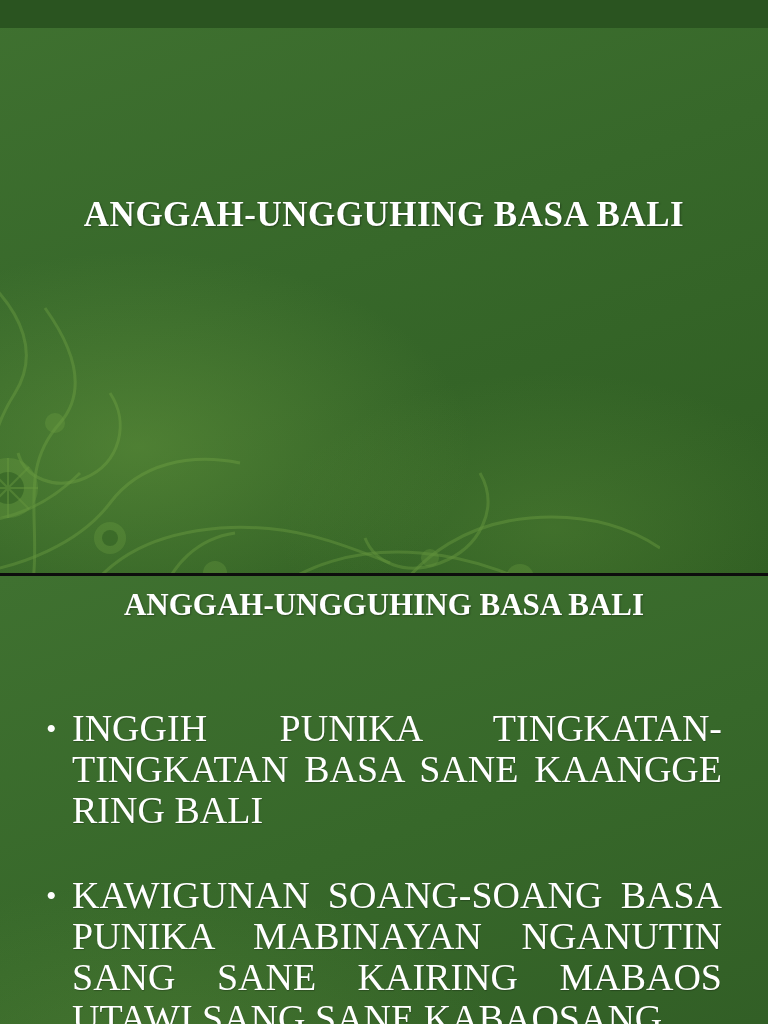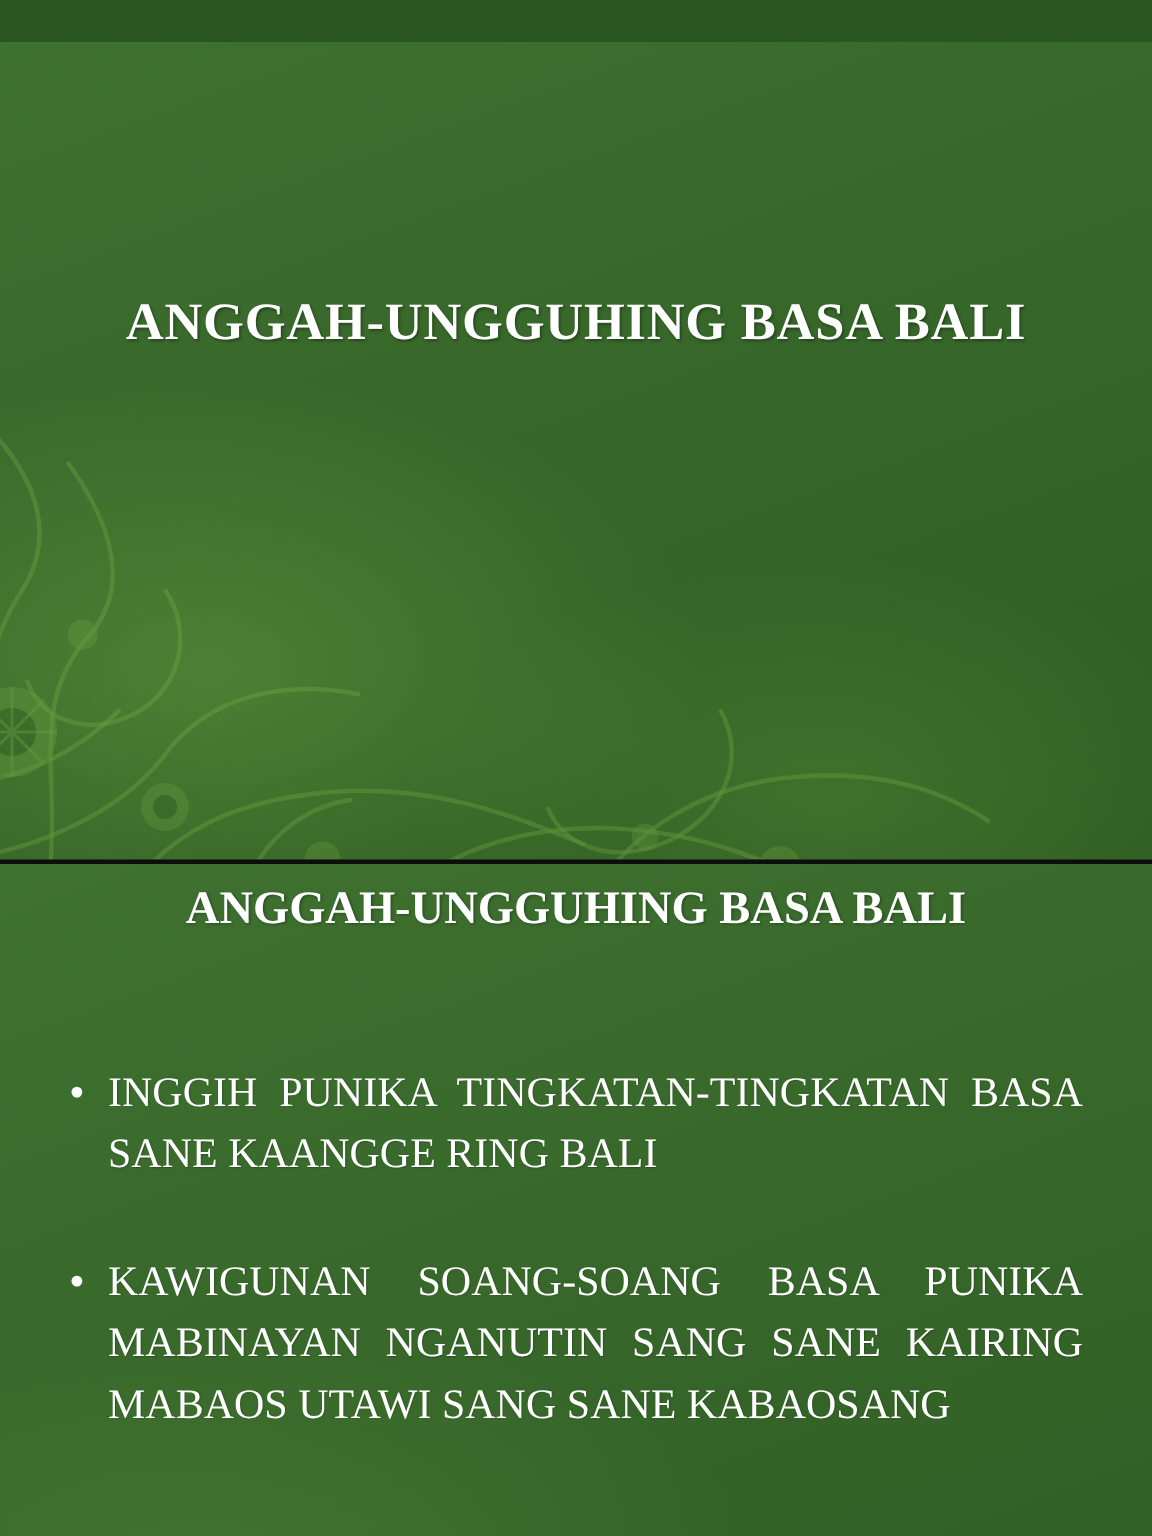--- a/index.html
+++ b/index.html
@@ -112,21 +112,21 @@
   }
   .bullet-dot {
     flex: 0 0 auto;
     width: 26px;
     font-size: 30px;
     line-height: 41px;
     color: #ffffff;
   }
   .bullet-text {
     flex: 1 1 auto;
-    font-size: 28px;
+    font-size: 38px;
     line-height: 41px;
     text-align: justify;
     text-align-last: left;
     color: #ffffff;
     text-shadow: 0.5px 0.5px 1px rgba(0,0,0,0.25);
   }
 </style>
 </head>
 <body>
 

